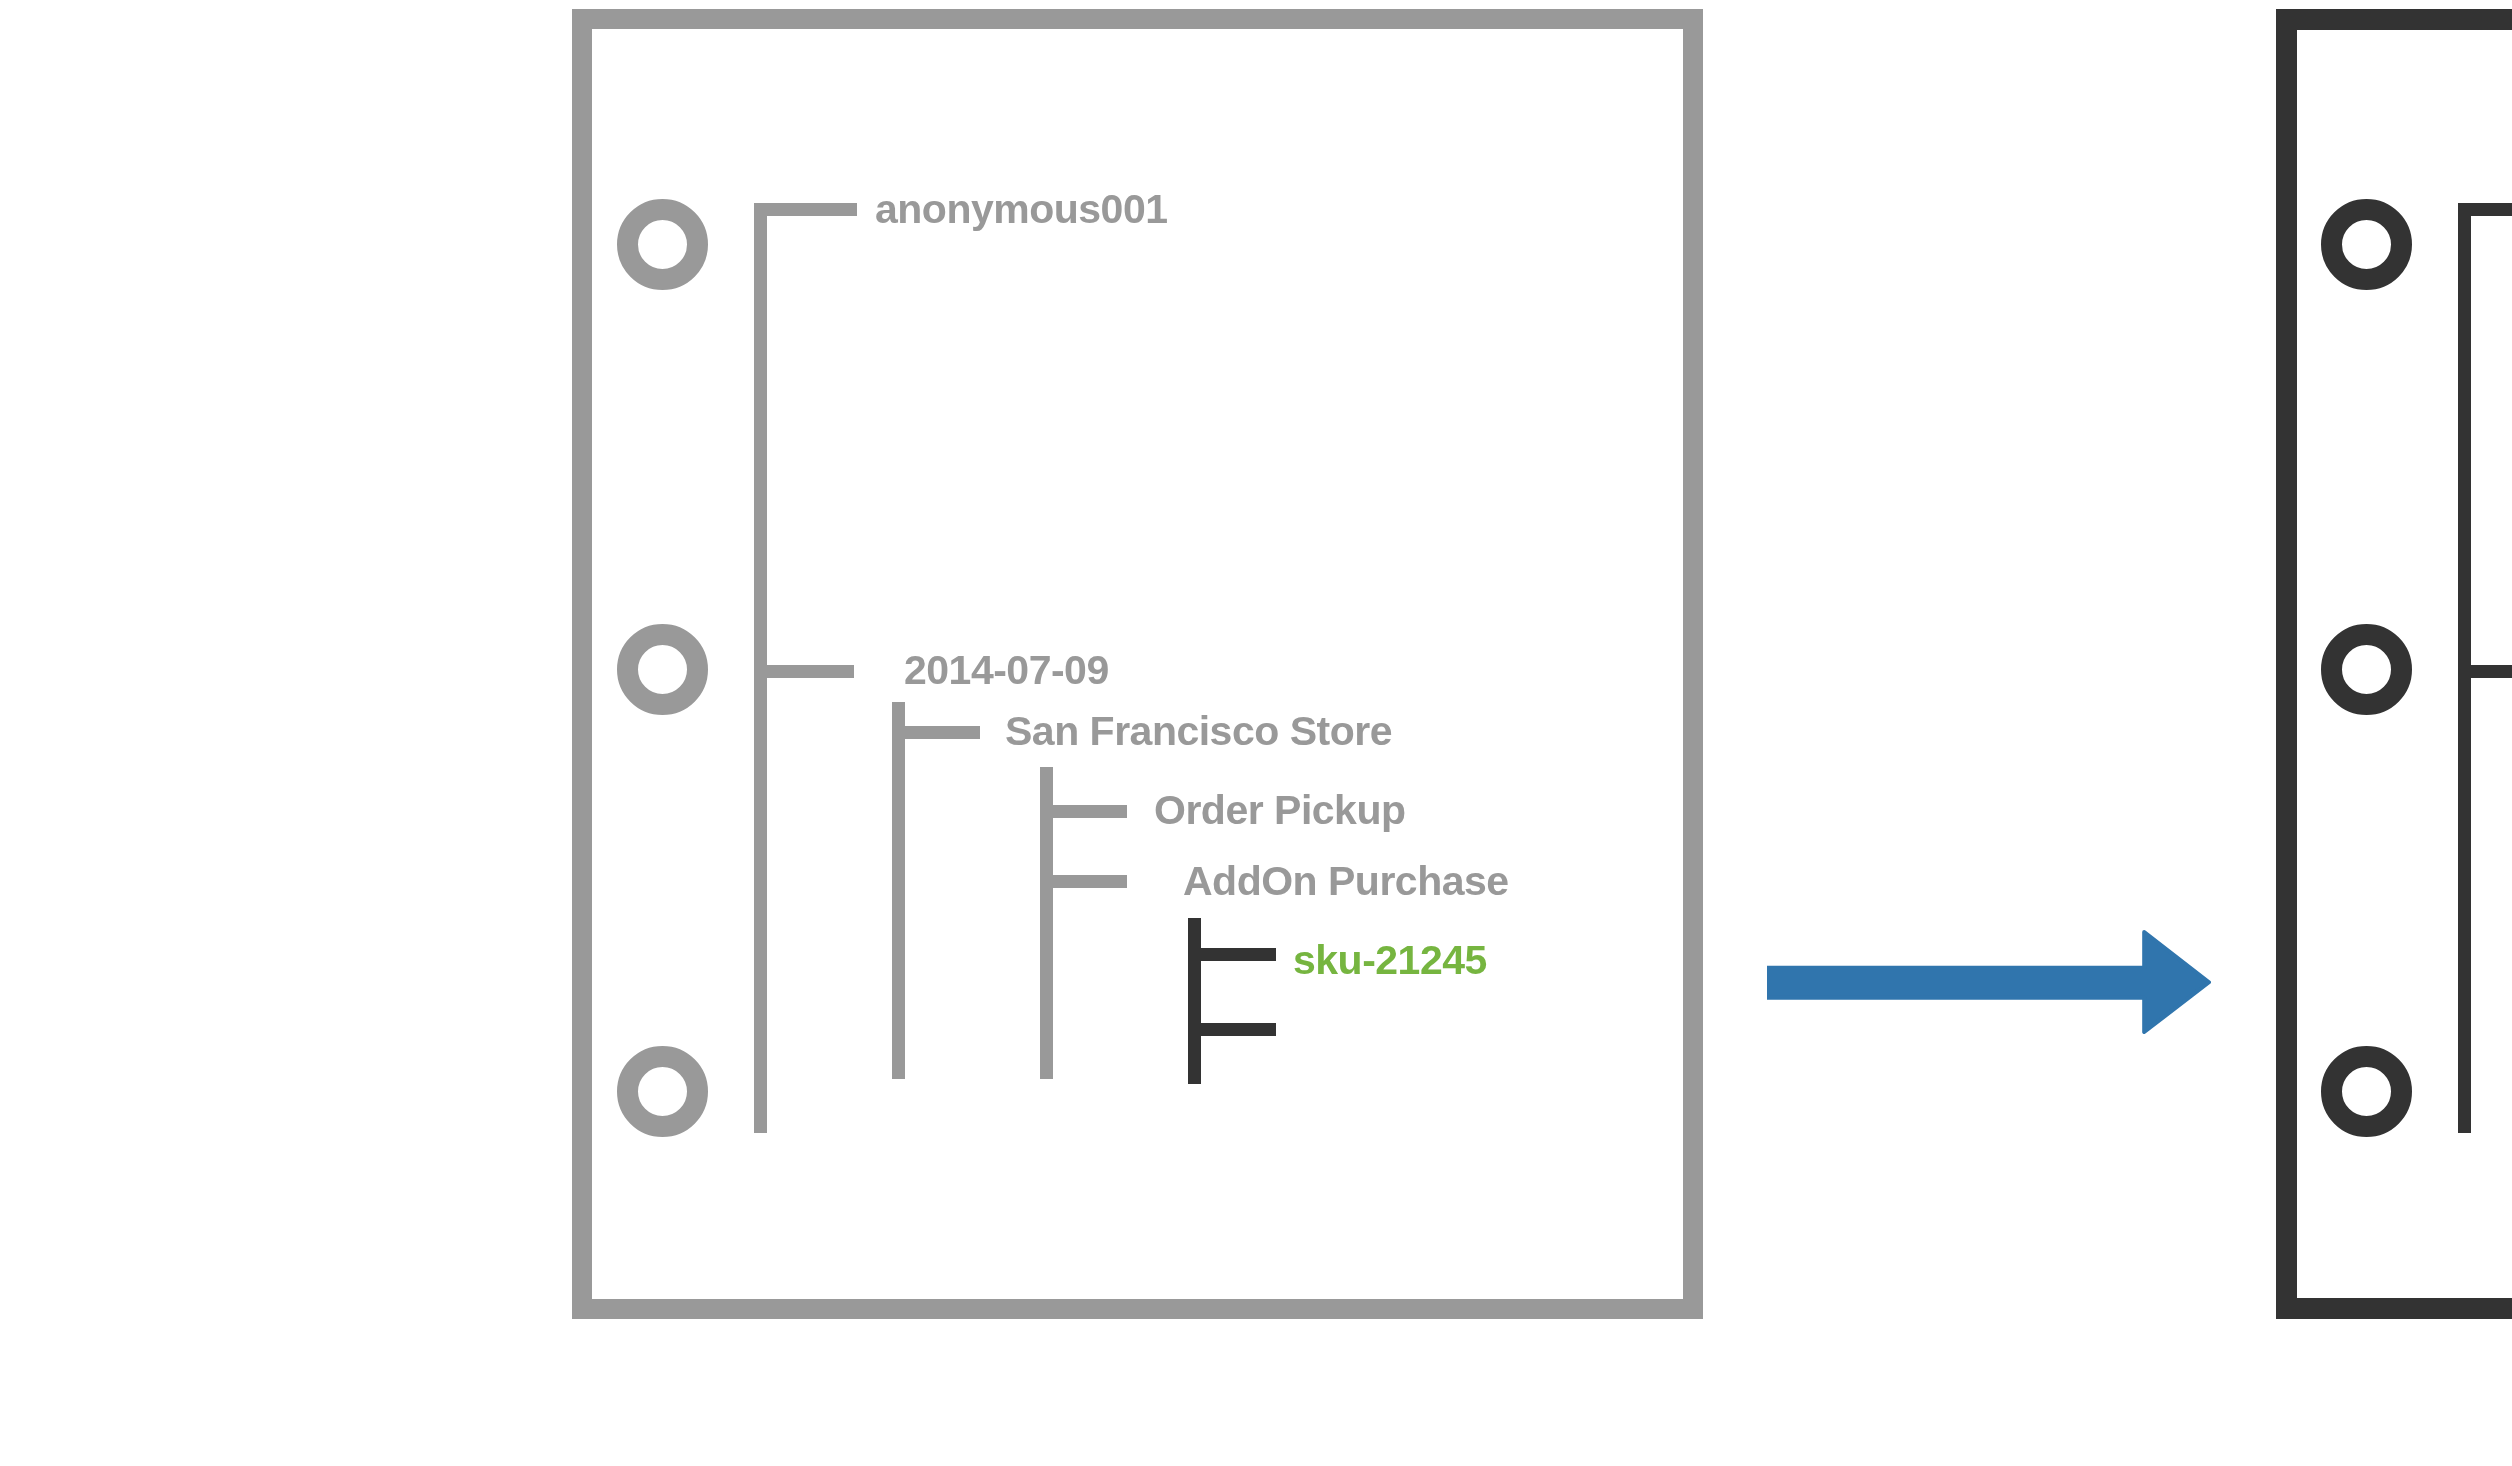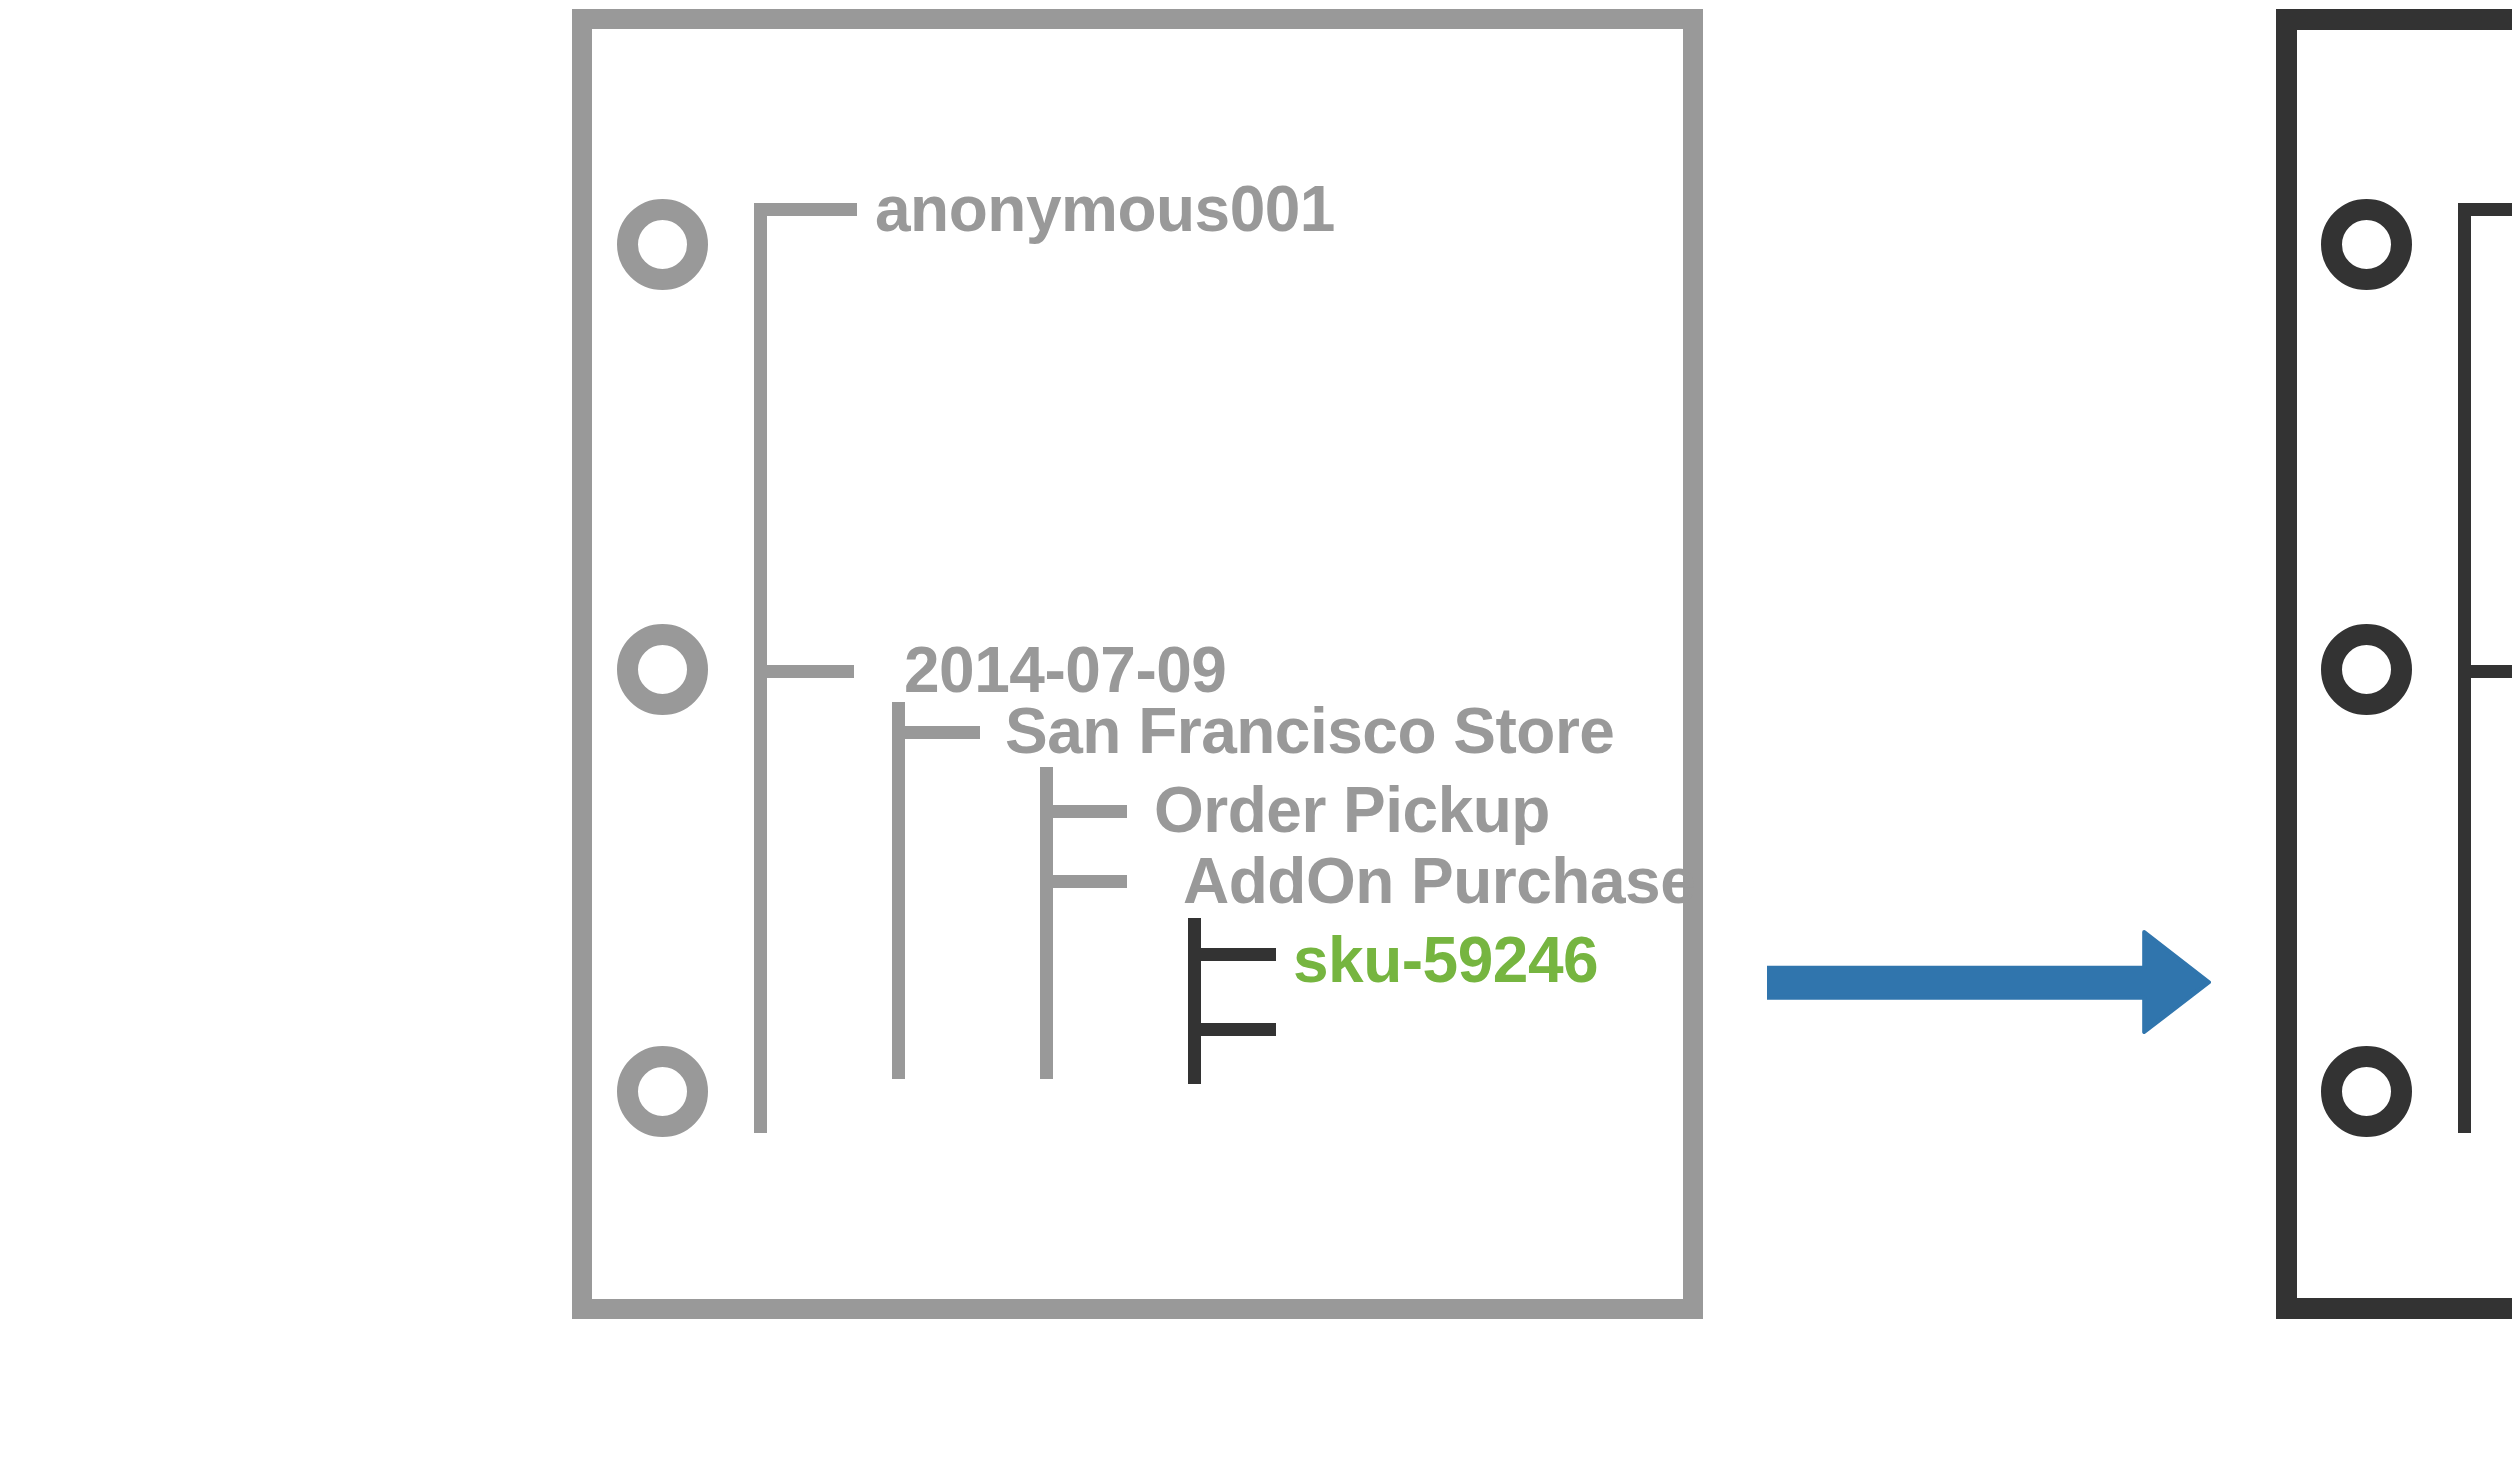--- a/index.html
+++ b/index.html
@@ -16,21 +16,21 @@
   .ring{
     position:absolute;width:91px;height:91px;border-radius:50%;
     box-sizing:border-box;background:#ffffff;
   }
   .ring.gray{border:21px solid #999999;}
   .ring.dark{border:21px solid #333333;}
   .line{position:absolute;}
   .line.gray{background:#999999;}
   .line.dark{background:#333333;}
   .label{
-    position:absolute;font-size:64px;font-weight:700;letter-spacing:-0.5px;
+    position:absolute;font-size:41px;font-weight:700;letter-spacing:-0.5px;
     line-height:61px;white-space:nowrap;
   }
   .label.gray{color:#999999;}
   .label.green{color:#76B540;}
   .arrow-svg{position:absolute;left:1767px;top:930px;}
 </style>
 </head>
 <body>
 
 <div class="canvas">
@@ -51,21 +51,21 @@
   <div class="line gray" style="left:1040px;top:875px;width:87px;height:12.6px;"></div>
   <div class="line dark" style="left:1188px;top:918px;width:12.6px;height:166px;"></div>
   <div class="line dark" style="left:1188px;top:948px;width:88px;height:12.6px;"></div>
   <div class="line dark" style="left:1188px;top:1023px;width:88px;height:12.6px;"></div>
 
   <div class="label gray" style="left:875px;top:179px;">anonymous001</div>
   <div class="label gray" style="left:904px;top:640px;">2014-07-09</div>
   <div class="label gray" style="left:1005px;top:701px;">San Francisco Store</div>
   <div class="label gray" style="left:1154px;top:780px;">Order Pickup</div>
   <div class="label gray" style="left:1151px;top:851px;margin-left:32px;">AddOn Purchase</div>
-  <div class="label green" style="left:1293px;top:930px;">sku-59246</div>
+  <div class="label green" style="left:1293px;top:930px;">sku-21245</div>
 
   <svg class="arrow-svg" width="444" height="104" viewBox="0 0 884 207">
     <path d="M0,75 L751,75 L751,4 L880,104 L751,203 L751,135 L0,135 Z" fill="#3075AD" stroke="#3075AD" stroke-width="8" stroke-linejoin="round"></path>
   </svg>
 
   <div class="panel after"></div>
 
   <div class="ring dark" style="left:2321px;top:199px;"></div>
   <div class="ring dark" style="left:2321px;top:624px;"></div>
   <div class="ring dark" style="left:2321px;top:1046px;"></div>

